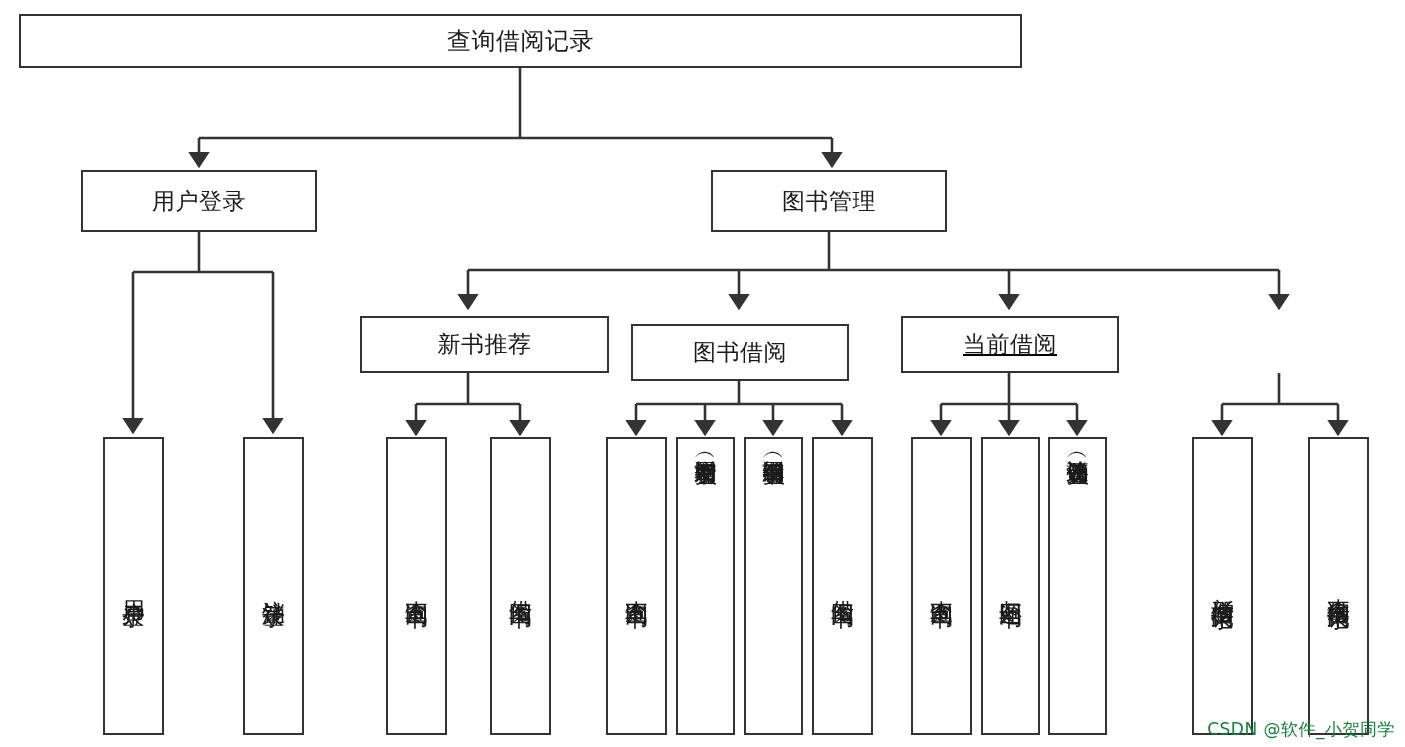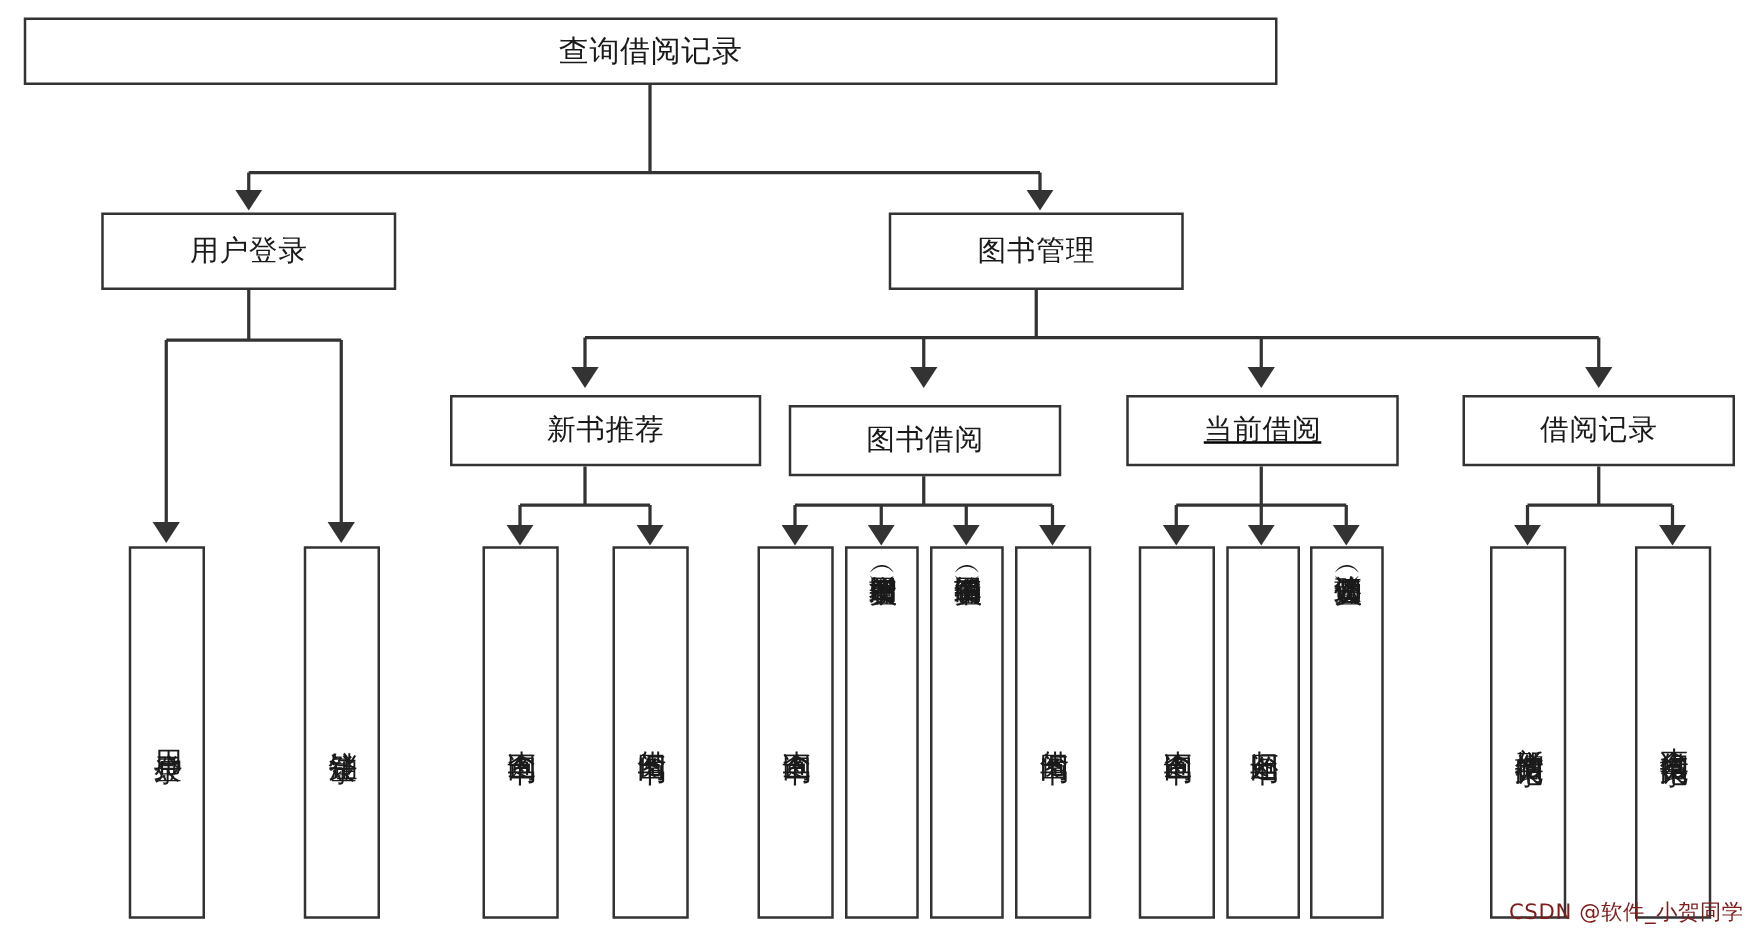--- a/index.html
+++ b/index.html
@@ -72,21 +72,21 @@
   }
   .node.vert.mid-text {
     align-items: center;
     padding-top: 0;
   }
   #watermark {
     position: absolute;
     right: 10px;
     bottom: 6px;
     font-size: 17px;
-    color: #7f1d1d;
+    color: #15803d;
     font-family: "DejaVu Sans", "Liberation Sans", sans-serif;
     letter-spacing: 0.5px;
     z-index: 5;
     white-space: nowrap;
   }
 </style>
 </head>
 <body>
 
 <div id="canvas">
@@ -158,23 +158,20 @@
   </div>
 
   <div class="node horiz" style="left:631px; top:324px; width:218px; height:57px;">
     <span class="label">图书借阅</span>
   </div>
 
   <div class="node horiz" style="left:901px; top:316px; width:218px; height:57px;text-decoration:underline;">
     <span class="label">当前借阅</span>
   </div>
 
-  <div class="node horiz" style="left:1170px; top:316px; width:218px; height:57px;">
-    <span class="label">借阅记录</span>
-  </div>
 
   <div class="node vert mid-text" style="left:103px; top:437px; width:61px; height:298px;">
     <span class="label">用户登录</span>
   </div>
   <div class="node vert mid-text" style="left:243px; top:437px; width:61px; height:298px;">
     <span class="label">注销登录</span>
   </div>
 
   <div class="node vert mid-text" style="left:386px; top:437px; width:61px; height:298px;">
     <span class="label">查询图书</span>

